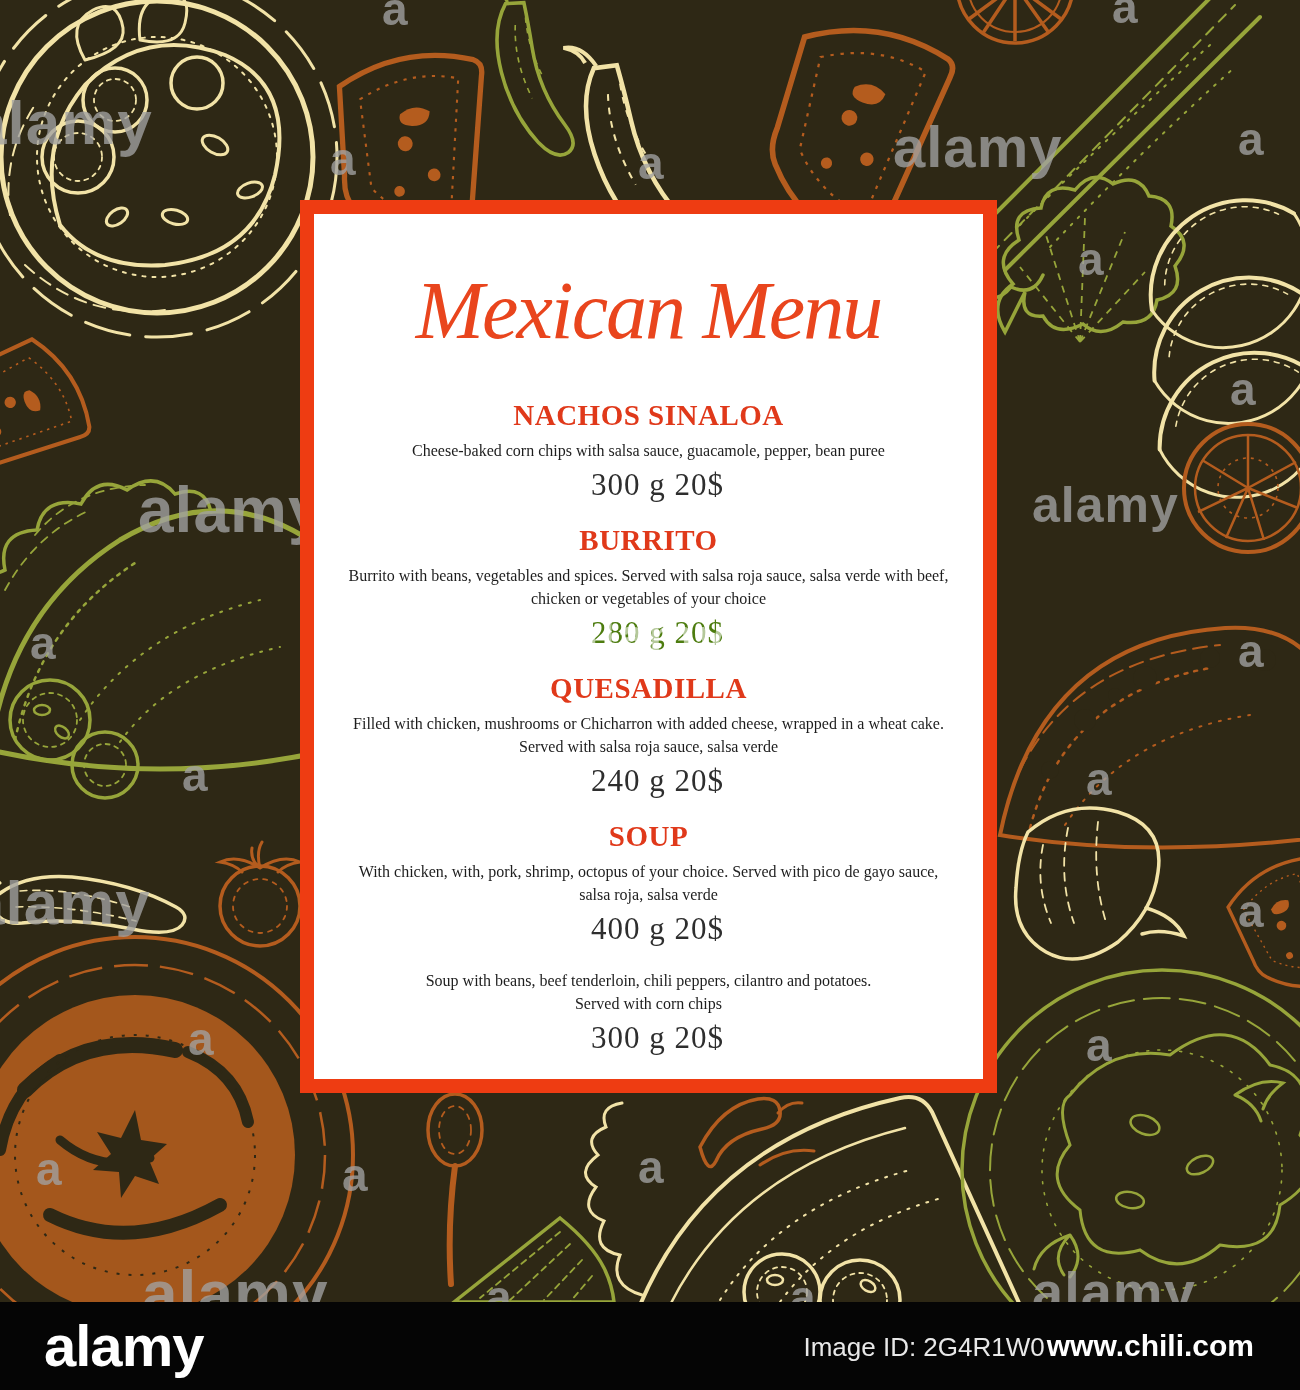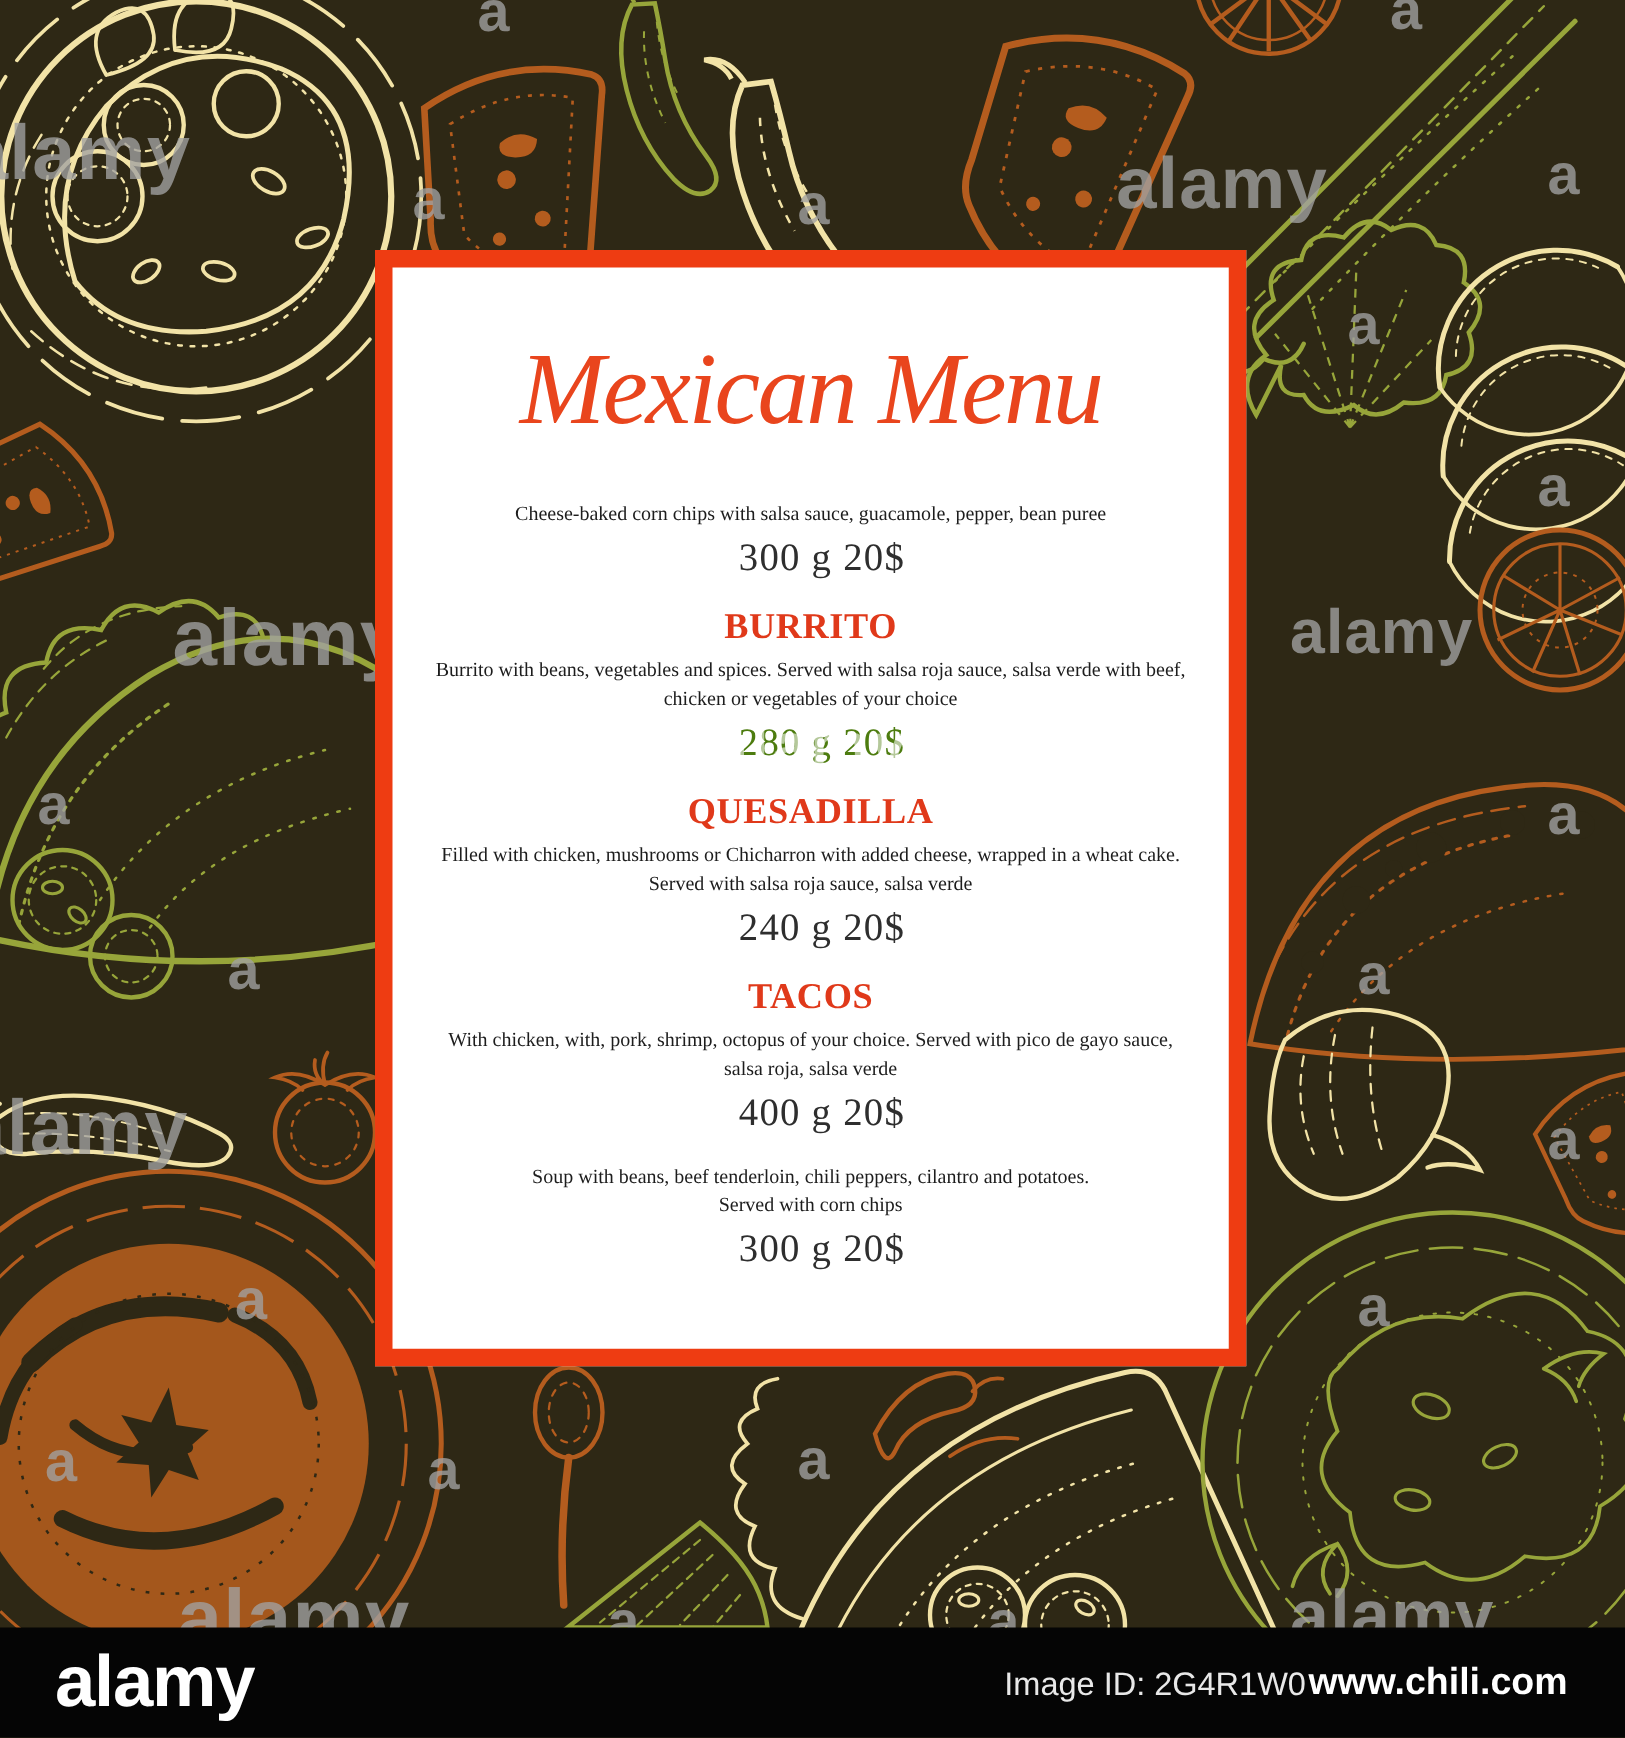--- a/index.html
+++ b/index.html
@@ -364,20 +364,21 @@
   <div class="wma" style="left:486px;top:1274px">a</div>
   <div class="wma" style="left:790px;top:1274px">a</div>
   <div class="wma" style="left:1086px;top:1022px">a</div>
 
   <div class="menu-card">
     <div class="menu-title">Mexican Menu</div>
 
     <div class="menu-sections">
 
       <div class="menu-item">
+        <h3 class="menu-item-name">NACHOS SINALOA</h3>
         <p class="menu-item-desc">Cheese-baked corn chips with salsa sauce, guacamole, pepper, bean puree</p>
         <div class="menu-item-price">300 g 20$</div>
       </div>
 
       <div class="menu-item">
         <h3 class="menu-item-name">BURRITO</h3>
         <p class="menu-item-desc">Burrito with beans, vegetables and spices. Served with salsa roja sauce, salsa verde with beef,
 chicken or vegetables of your choice</p>
         <div class="menu-item-price price-wrap">
           <span class="price-faded">280 g 20$</span>
@@ -386,21 +387,21 @@
       </div>
 
       <div class="menu-item">
         <h3 class="menu-item-name">QUESADILLA</h3>
         <p class="menu-item-desc">Filled with chicken, mushrooms or Chicharron with added cheese, wrapped in a wheat cake.
 Served with salsa roja sauce, salsa verde</p>
         <div class="menu-item-price">240 g 20$</div>
       </div>
 
       <div class="menu-item">
-        <h3 class="menu-item-name">TACOS</h3>
+        <h3 class="menu-item-name">SOUP</h3>
         <p class="menu-item-desc">With chicken, with, pork, shrimp, octopus of your choice. Served with pico de gayo sauce,
 salsa roja, salsa verde</p>
         <div class="menu-item-price">400 g 20$</div>
       </div>
 
       <div class="menu-item">
         <p class="menu-item-desc">Soup with beans, beef tenderloin, chili peppers, cilantro and potatoes.
 Served with corn chips</p>
         <div class="menu-item-price">300 g 20$</div>
       </div>

